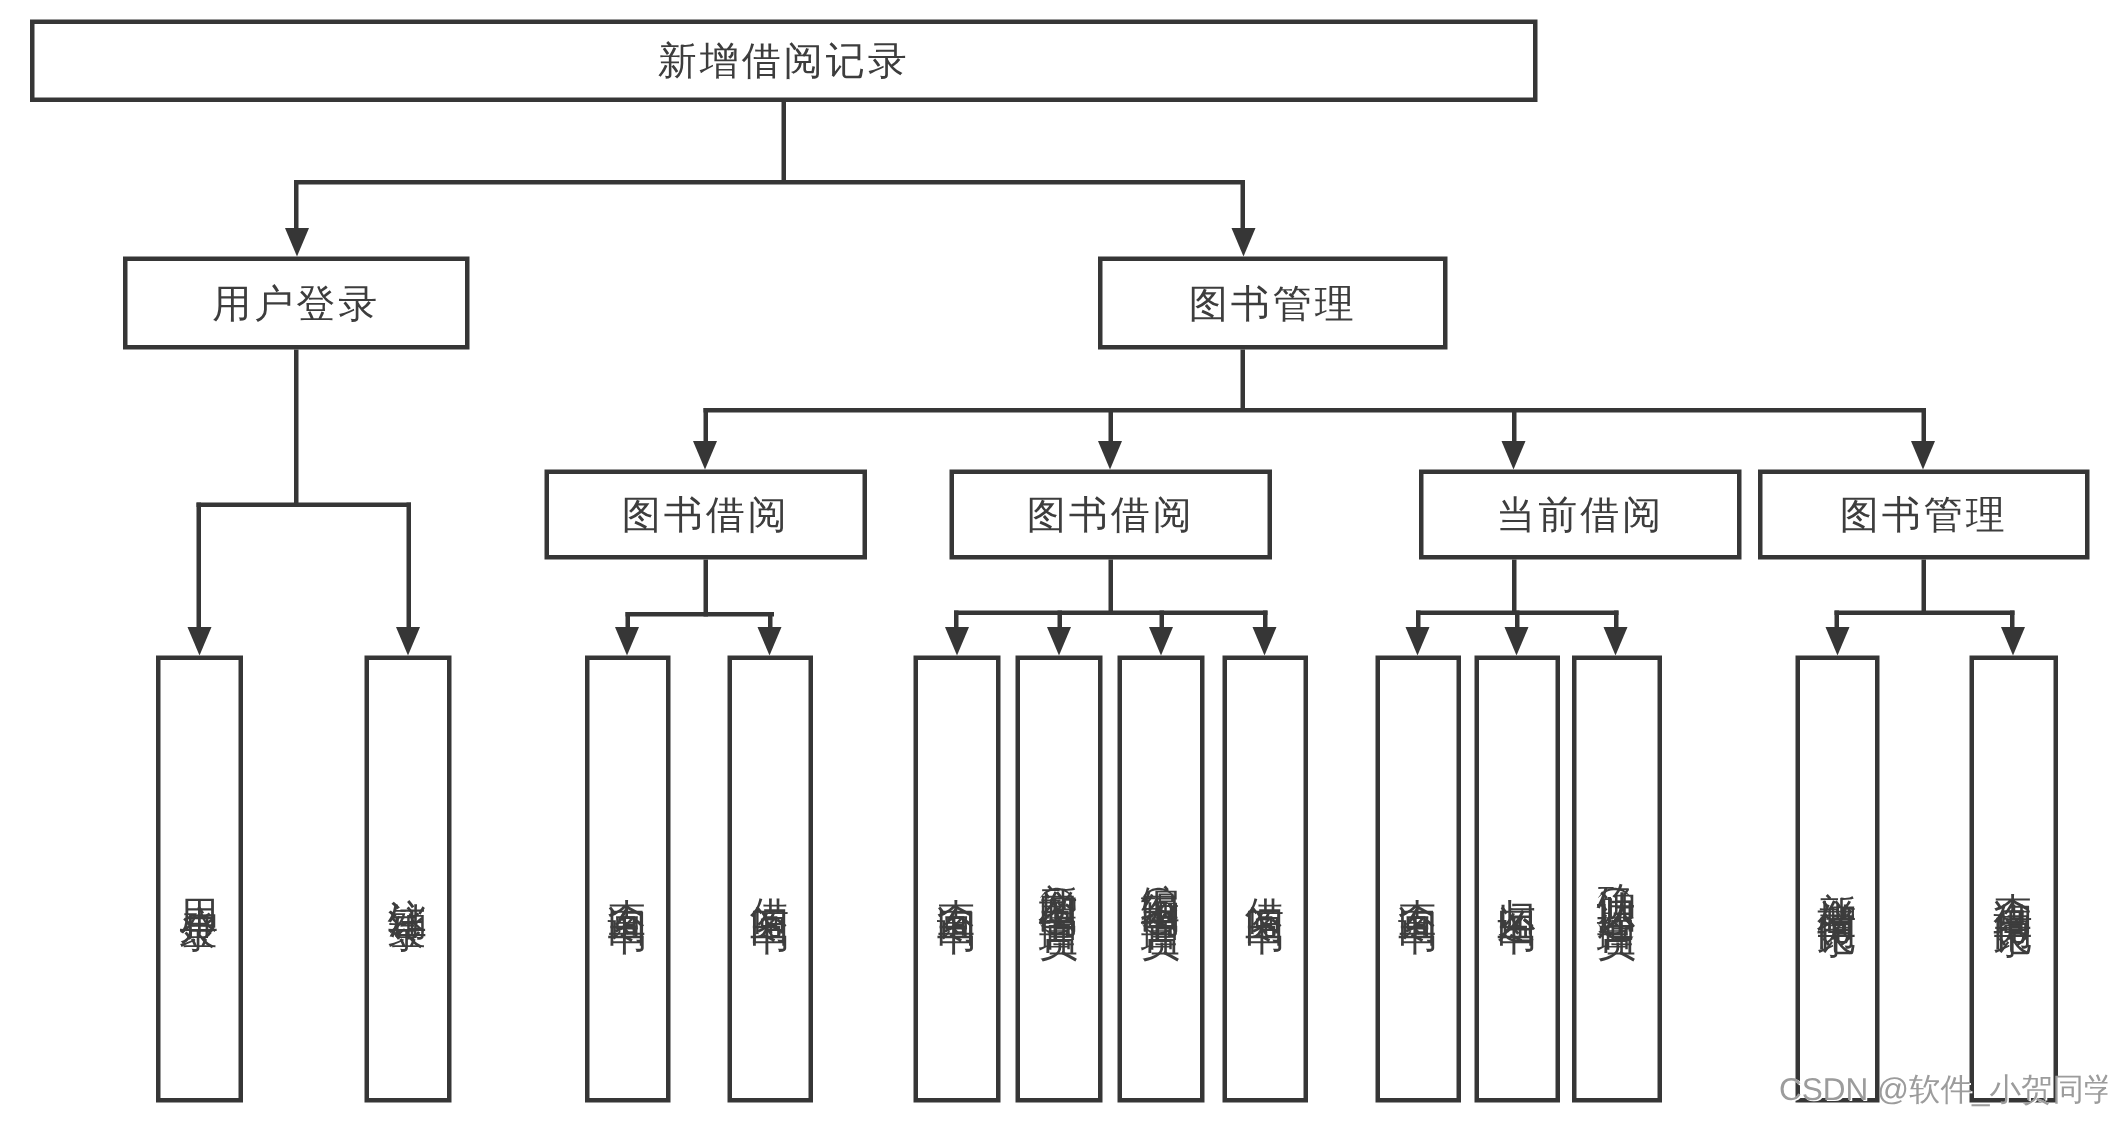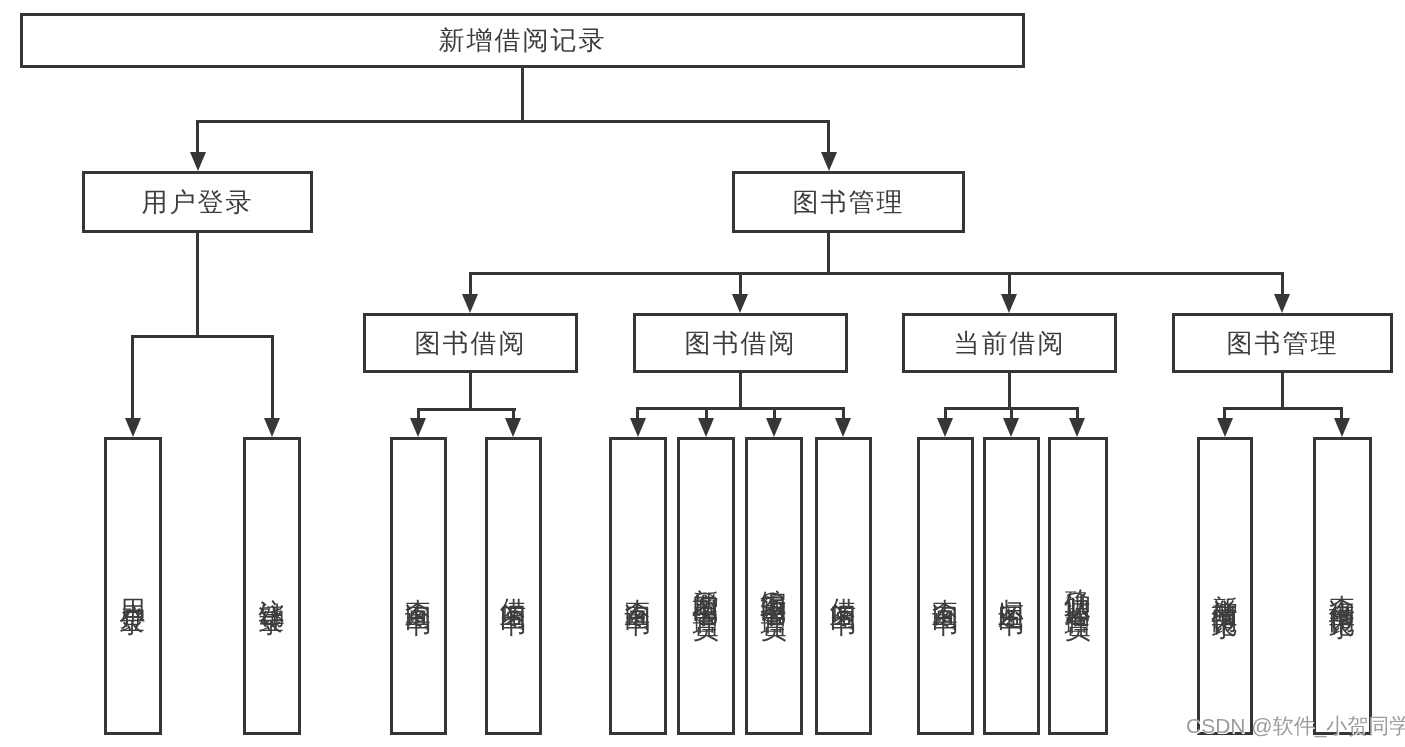--- a/index.html
+++ b/index.html
@@ -40,21 +40,21 @@
 </head>
 <body>
 
 <div class="node" style="left:20px;top:13px;width:1005px;height:55px">新增借阅记录</div>
 
 <div class="node" style="left:82px;top:171px;width:231px;height:62px">用户登录</div>
 <div class="node" style="left:732px;top:171px;width:233px;height:62px">图书管理</div>
 
 <div class="node" style="left:363px;top:313px;width:215px;height:60px">图书借阅</div>
 <div class="node" style="left:633px;top:313px;width:215px;height:60px">图书借阅</div>
-<div class="node" style="left:902px;top:313px;width:215px;height:60px">当前借阅</div>
+<div class="node" style="left:946px;top:313px;width:215px;height:60px">当前借阅</div>
 <div class="node" style="left:1172px;top:313px;width:221px;height:60px">图书管理</div>
 
 <div class="node vnode" style="left:104px;top:437px;width:58px;height:298px">用户登录</div>
 <div class="node vnode" style="left:243px;top:437px;width:58px;height:298px">注销登录</div>
 
 <div class="node vnode" style="left:390px;top:437px;width:57px;height:298px">查询图书</div>
 <div class="node vnode" style="left:485px;top:437px;width:57px;height:298px">借阅图书</div>
 
 <div class="node vnode" style="left:609px;top:437px;width:58px;height:298px">查询图书</div>
 <div class="node vnode" style="left:677px;top:437px;width:58px;height:298px">新增图书（管理员）</div>

